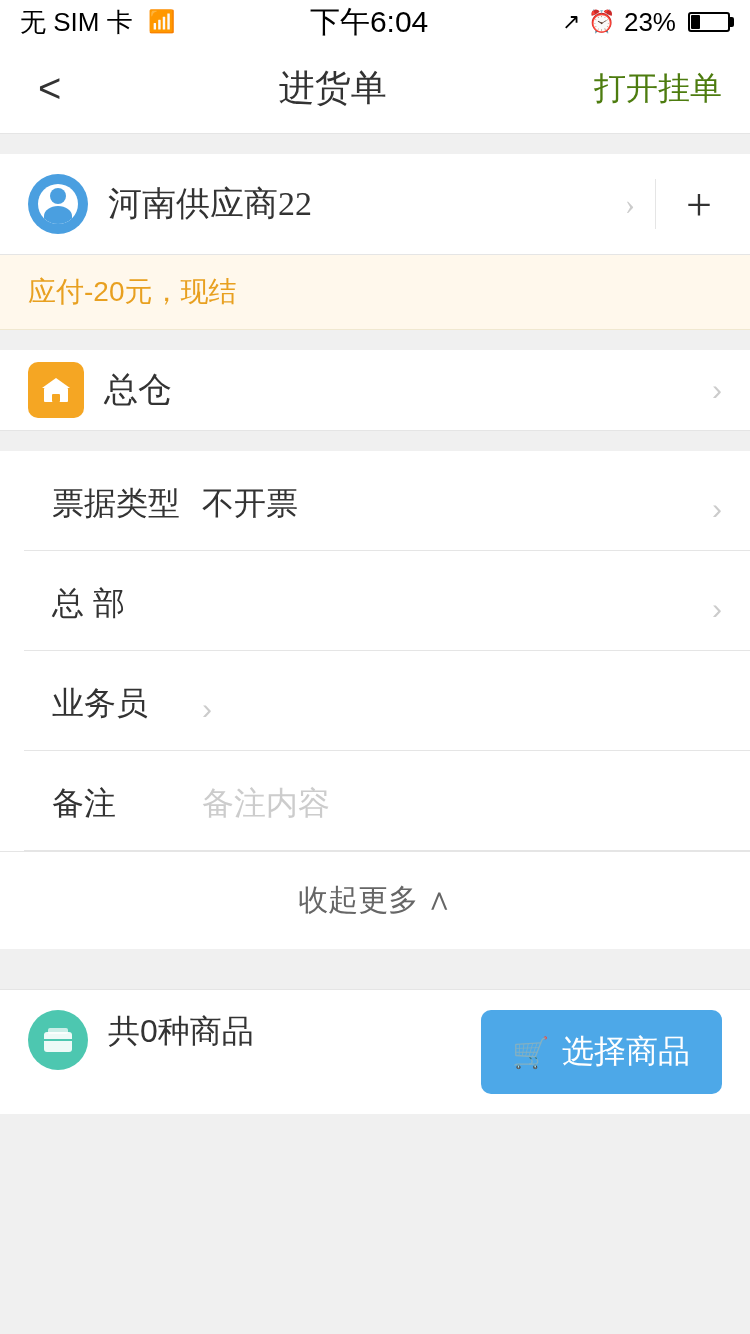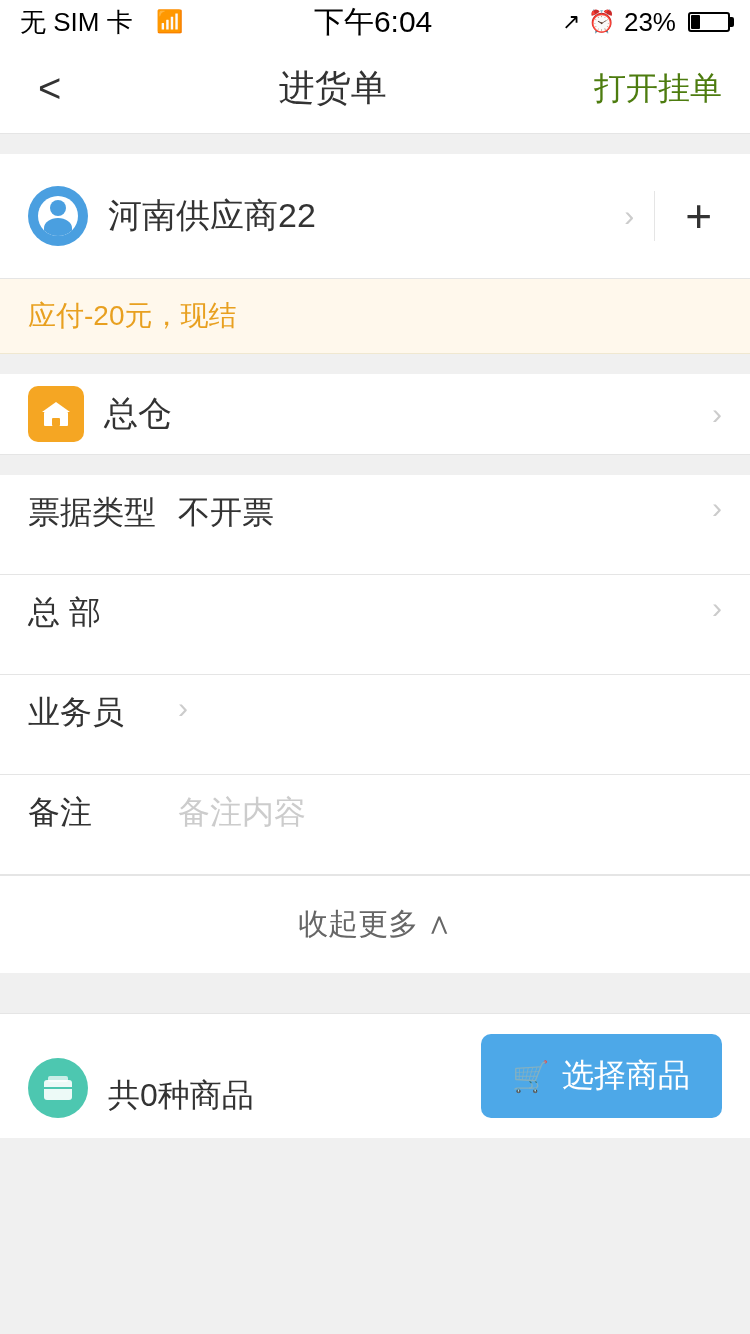--- a/index.html
+++ b/index.html
@@ -17,21 +17,21 @@
       width: 100%;
       height: 44px;
       background: #fff;
       display: flex;
       align-items: center;
       justify-content: space-between;
       padding: 0 20px;
       font-size: 26px;
       color: #000;
     }
-    .status-left { display: flex; align-items: center; gap: 24px; }
+    .status-left { display: flex; align-items: center; gap: 16px; }
     .status-center { font-size: 30px; font-weight: 500; }
     .status-right { display: flex; align-items: center; gap: 8px; font-size: 26px; }
     .battery-icon {
       display: inline-block;
       width: 42px;
       height: 20px;
       border: 2px solid #000;
       border-radius: 3px;
       position: relative;
       margin-left: 4px;
@@ -93,23 +93,24 @@
 
     
     .card {
       background: #fff;
     }
 
     
     .supplier-row {
       display: flex;
       align-items: center;
-      padding: 32px 28px;
+      padding: 20px 28px;
       background: #fff;
       border-bottom: 1px solid #e5e5e5;
+      font-family: Liberation Serif, serif;
     }
     .supplier-avatar {
       width: 60px;
       height: 60px;
       border-radius: 50%;
       background: #4a9fe0;
       display: flex;
       align-items: center;
       justify-content: center;
       margin-right: 20px;
@@ -199,25 +200,26 @@
     }
     .warehouse-name {
       flex: 1;
       font-size: 34px;
       color: #333;
     }
 
     
     .form-row {
       display: flex;
-      align-items: flex-start;
-      padding: 16px 28px;
+      align-items: flex-end;
+      padding: 24px 28px;
       background: #fff;
       border-bottom: 1px solid #e5e5e5;
       min-height: 100px;
+      margin-left: 24px;
     }
     .form-label {
       font-size: 32px;
       color: #333;
       width: 150px;
       flex-shrink: 0;
     }
     .form-value {
       flex: 1;
       font-size: 32px;
@@ -238,21 +240,21 @@
       background: #fff;
       font-size: 30px;
       color: #666;
       cursor: pointer;
       border-top: 1px solid #e5e5e5;
     }
 
     
     .bottom-bar {
       display: flex;
-      align-items: flex-end;
+      align-items: flex-start;
       padding: 20px 28px;
       background: #fff;
       border-top: 1px solid #e5e5e5;
       margin-top: 20px;
     }
     .product-icon {
       width: 60px;
       height: 60px;
       border-radius: 50%;
       background: #4dc7b0;

